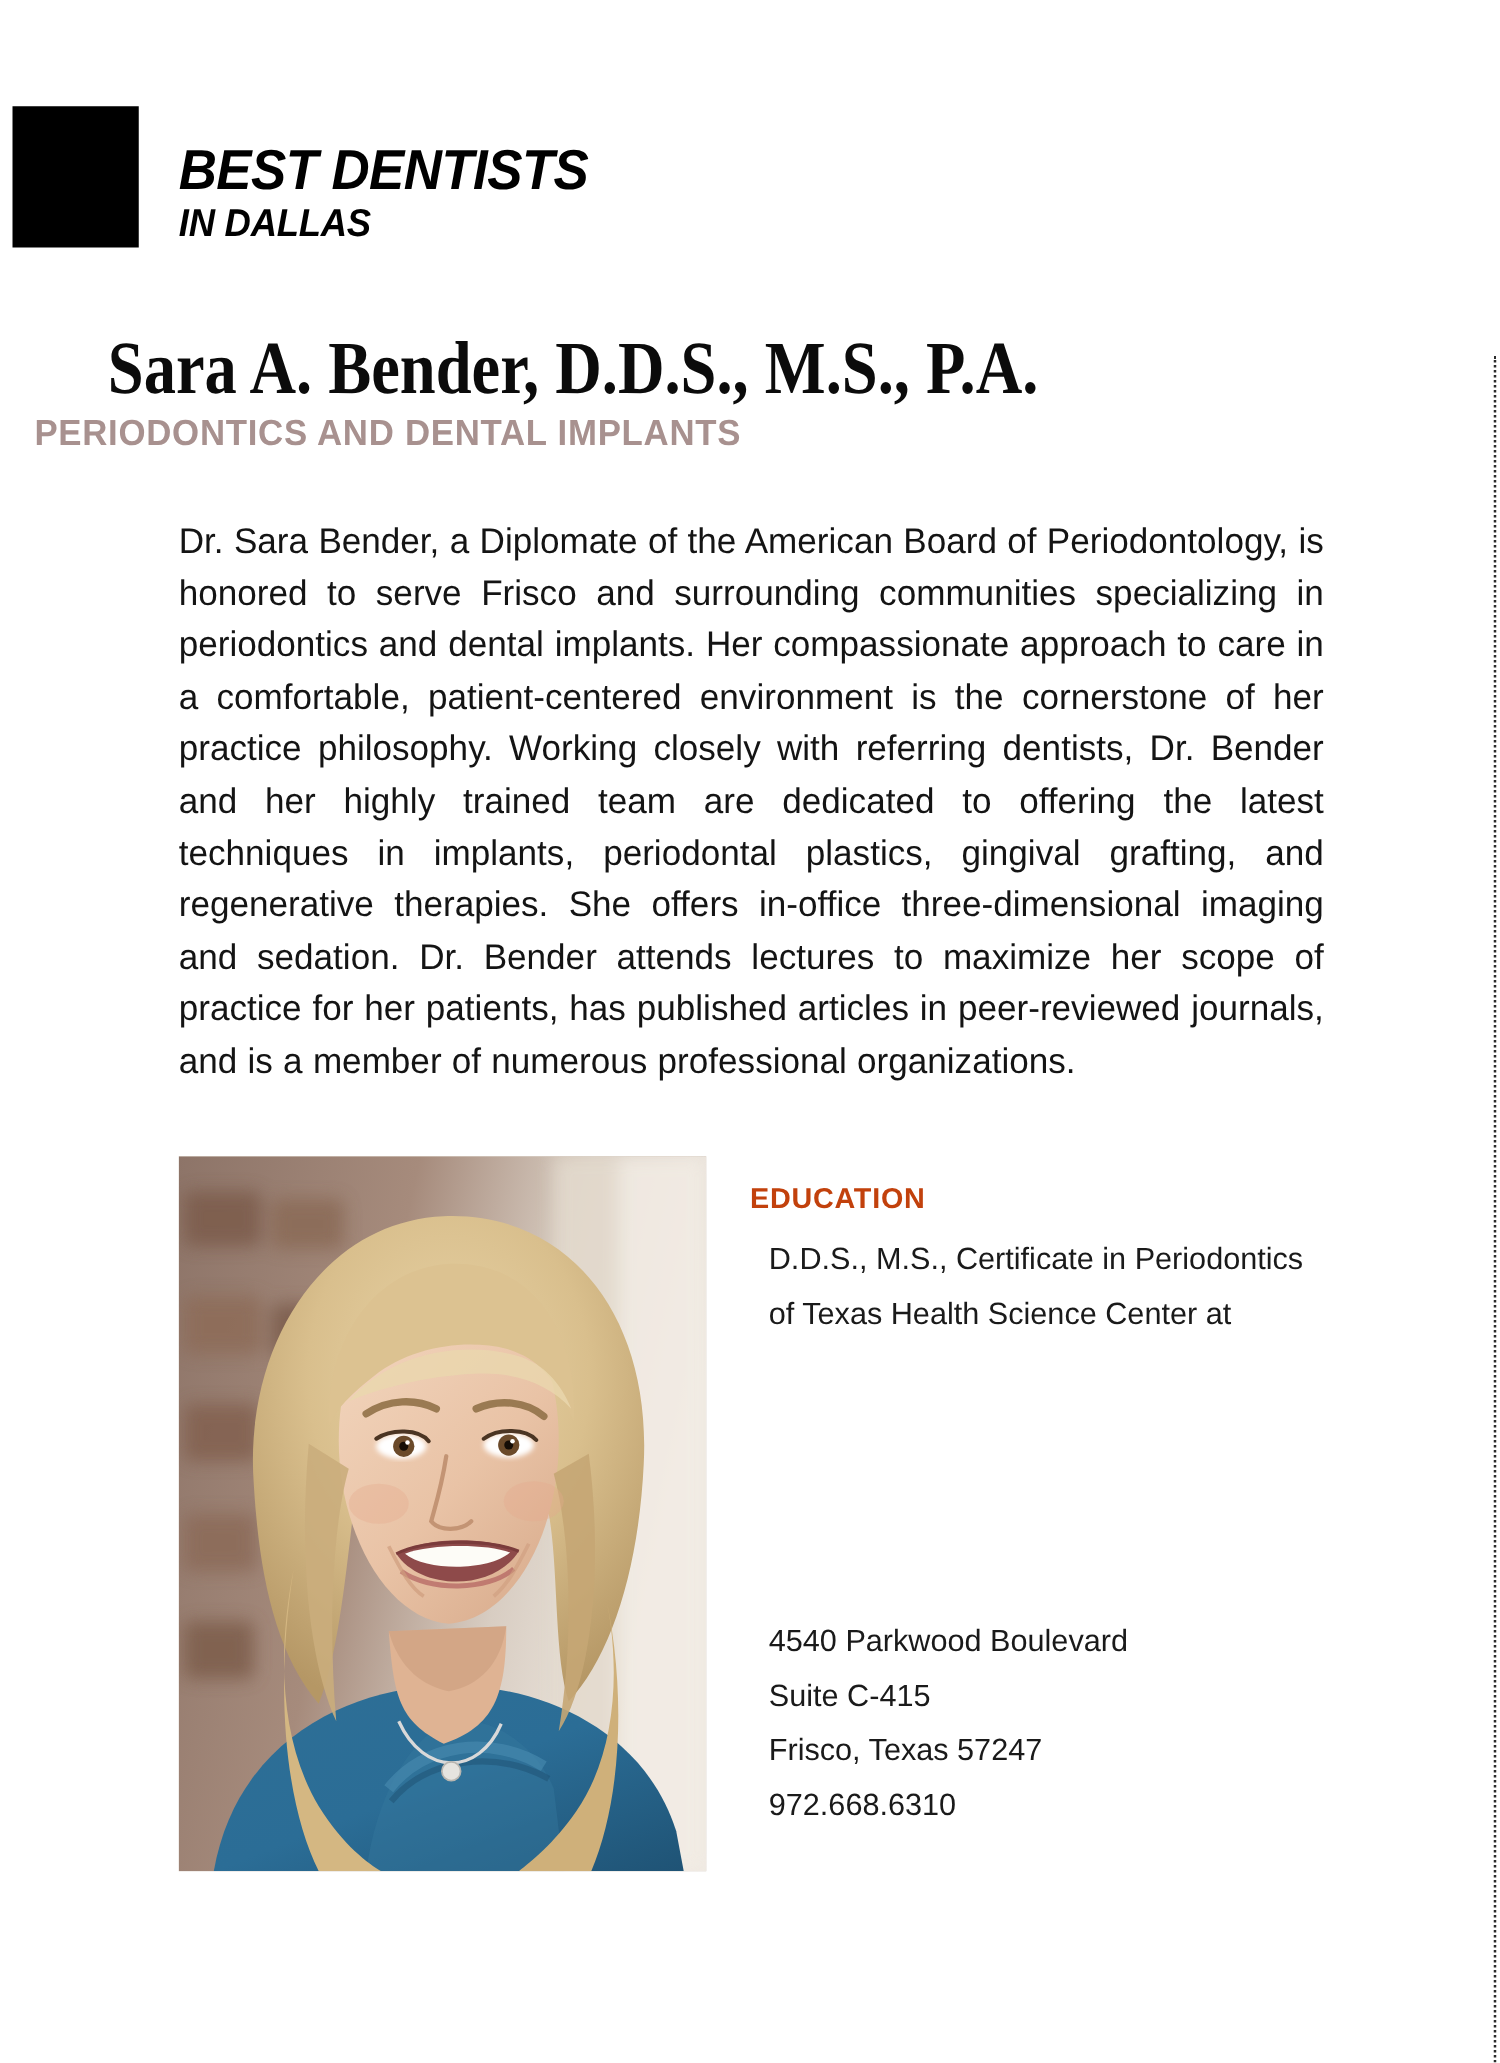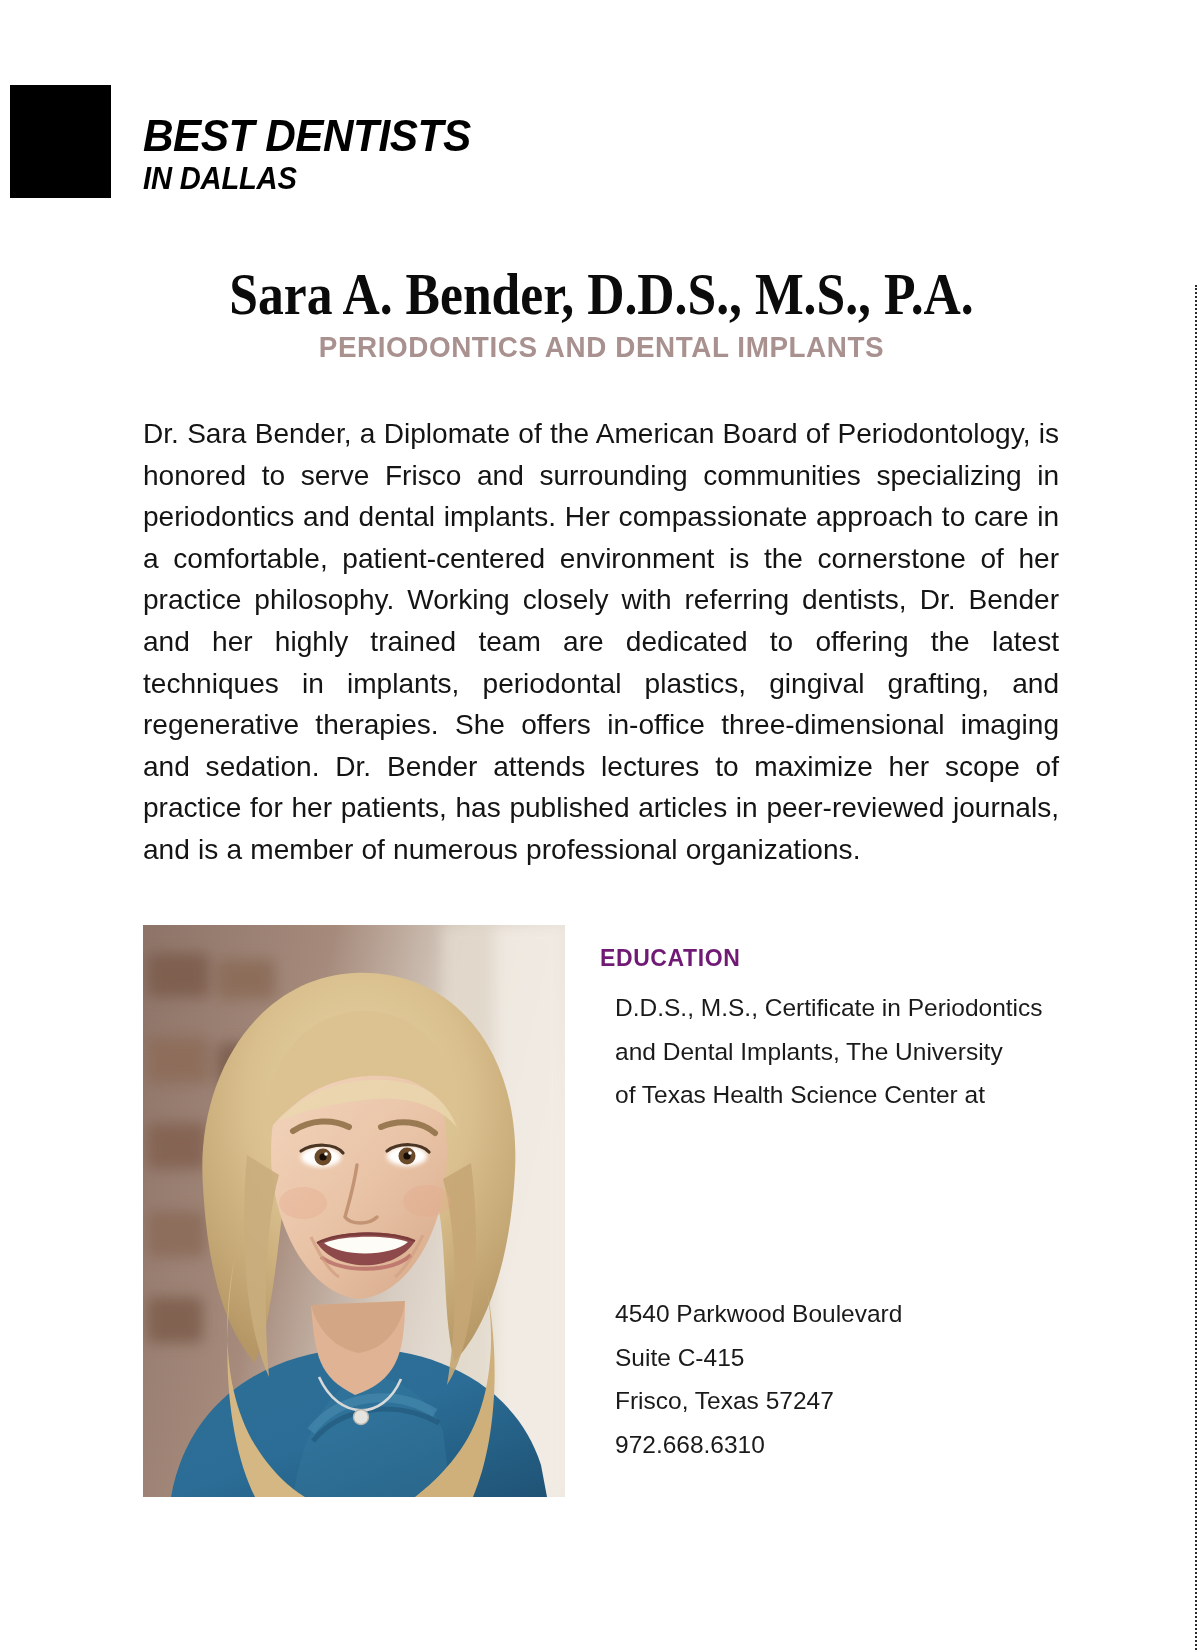--- a/index.html
+++ b/index.html
@@ -68,24 +68,24 @@
     color: #000000;
     transform: scaleX(0.94);
     transform-origin: left center;
     white-space: nowrap;
     margin-top: 2px;
   }
 
   
   .name-block {
     position: absolute;
-    left: 14px;
+    left: 4px;
     top: 262px;
     width: 1175px;
-    text-align: center;
+    text-align: left;
   }
   .doctor-name {
     font-family: "Liberation Serif", "DejaVu Serif", serif;
     font-weight: bold;
     font-size: 60px;
     line-height: 64px;
     color: #0b0b0b;
     white-space: nowrap;
     transform: scaleX(0.86);
     transform-origin: center center;
@@ -139,21 +139,21 @@
     left: 600px;
     top: 945px;
     width: 470px;
   }
   .edu-heading {
     font-family: "Liberation Sans", sans-serif;
     font-weight: bold;
     font-size: 23px;
     line-height: 27px;
     letter-spacing: 0.6px;
-    color: #701a75;
+    color: #c2410c;
     margin-bottom: 14px;
   }
   .edu-line,
   .addr-line {
     font-family: "Liberation Sans", sans-serif;
     font-size: 24.5px;
     line-height: 43.5px;
     color: #1a1a1a;
     white-space: nowrap;
     margin-left: 15px;
@@ -284,21 +284,20 @@
       <path d="M338 336 C 356 406, 350 478, 318 524 C 300 550, 282 564, 272 572 L 330 572 C 354 516, 360 424, 338 336 Z" fill="#cfb07a"></path>
 
       <path d="M176 452 C 196 496, 240 496, 258 454" stroke="#d9d9d9" stroke-width="2.6" fill="none"></path>
       <circle cx="218" cy="492" r="7.5" fill="#e6e4df" stroke="#b9b6b0" stroke-width="1.4"></circle>
     </svg>
   </div>
 
   <div class="info-col">
     <div class="edu-heading">EDUCATION</div>
     <div class="edu-line">D.D.S., M.S., Certificate in Periodontics</div>
-    <div class="edu-line">and Dental Implants, The University</div>
     <div class="edu-line">of Texas Health Science Center at</div>
   </div>
 
   <div class="addr-block">
     <div class="addr-line">4540 Parkwood Boulevard</div>
     <div class="addr-line">Suite C-415</div>
     <div class="addr-line">Frisco, Texas 57247</div>
     <div class="addr-line">972.668.6310</div>
   </div>
 

